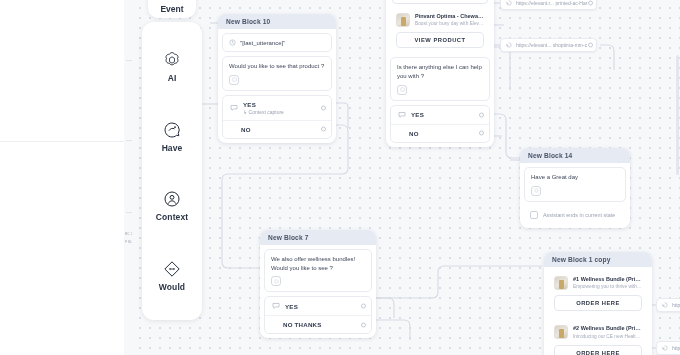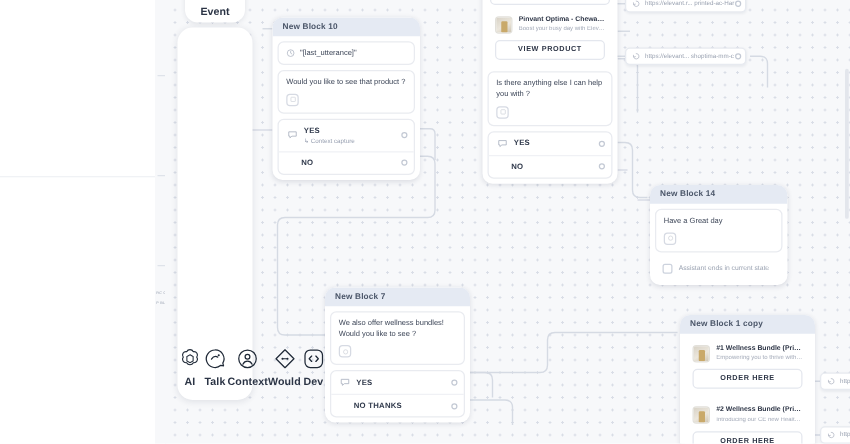--- a/index.html
+++ b/index.html
@@ -44,21 +44,21 @@
     padding-bottom: 4px; z-index: 30;
   }
   #sidebar-event .lbl { font-size: 8.5px; color: #2b3445; font-weight: 600; text-align: center; }
 
   #sidebar {
     position: absolute; left: 142px; top: 22px;
     width: 60px; height: 298px;
     background: #ffffff; border-radius: 12px;
     box-shadow: 0 1px 5px rgba(30,40,70,.10);
     z-index: 30;
-    display: flex; 
+    display: flex; flex-direction: column;
     align-items: flex-end; justify-content: space-around;
     padding: 10px 0;
   }
   .nav-item { display: flex; flex-direction: column; align-items: center;
               gap: 3px; cursor: pointer; width: 100%; }
   .nav-item svg { display: block; }
   .nav-item .nav-label { font-size: 8.5px; color: #2b3445; font-weight: 600; letter-spacing: .1px; }
 
   
   .block {
@@ -418,21 +418,21 @@
     </svg>
     <span class="nav-label">AI</span>
   </div>
 
   <div class="nav-item">
     <svg width="20" height="20" viewBox="0 0 24 24">
       <path d="M12 3.6a8.4 8.4 0 1 0 5.6 14.7l2.6.6 -.7-2.7A8.4 8.4 0 0 0 12 3.6z" fill="none" stroke="#1f2937" stroke-width="1.2" stroke-linejoin="round"></path>
       <path d="M8.6 12.4 c1.6-2.4 4.2-3 6-2" fill="none" stroke="#1f2937" stroke-width="1.2" stroke-linecap="round"></path>
       <circle cx="15.6" cy="8.6" r="1" fill="#1f2937"></circle>
     </svg>
-    <span class="nav-label">Talk</span>
+    <span class="nav-label">Have</span>
   </div>
 
   <div class="nav-item">
     <svg width="20" height="20" viewBox="0 0 24 24">
       <circle cx="12" cy="12" r="8.4" fill="none" stroke="#1f2937" stroke-width="1.2"></circle>
       <circle cx="12" cy="10" r="2.3" fill="none" stroke="#1f2937" stroke-width="1.2"></circle>
       <path d="M7.6 17.2 c.9-2 2.5-3 4.4-3 1.9 0 3.5 1 4.4 3" fill="none" stroke="#1f2937" stroke-width="1.2" stroke-linecap="round"></path>
     </svg>
     <span class="nav-label">Context</span>
   </div>
@@ -440,23 +440,15 @@
   <div class="nav-item">
     <svg width="20" height="20" viewBox="0 0 24 24">
       <path d="M12 3.4 L20.6 12 L12 20.6 L3.4 12 Z" fill="none" stroke="#1f2937" stroke-width="1.2" stroke-linejoin="round"></path>
       <circle cx="9.6" cy="12" r="1" fill="#1f2937"></circle>
       <circle cx="14.4" cy="12" r="1" fill="#1f2937"></circle>
       <path d="M9.6 12 H14.4" stroke="#1f2937" stroke-width="1"></path>
     </svg>
     <span class="nav-label">Would</span>
   </div>
 
-  <div class="nav-item">
-    <svg width="20" height="20" viewBox="0 0 24 24">
-      <rect x="3.6" y="3.6" width="16.8" height="16.8" rx="5" fill="none" stroke="#1f2937" stroke-width="1.2"></rect>
-      <path d="M10 9.4 L7.6 12 L10 14.6" fill="none" stroke="#1f2937" stroke-width="1.2" stroke-linecap="round" stroke-linejoin="round"></path>
-      <path d="M14 9.4 L16.4 12 L14 14.6" fill="none" stroke="#1f2937" stroke-width="1.2" stroke-linecap="round" stroke-linejoin="round"></path>
-    </svg>
-    <span class="nav-label">Dev</span>
-  </div>
 
 
 </div>
 
 </body></html>

